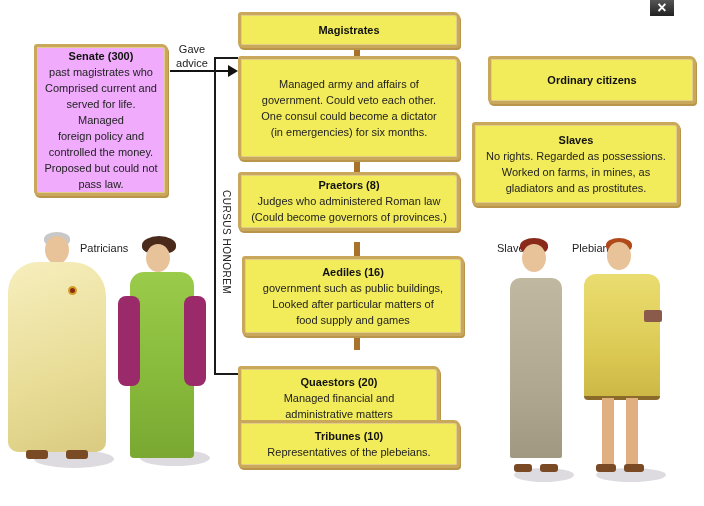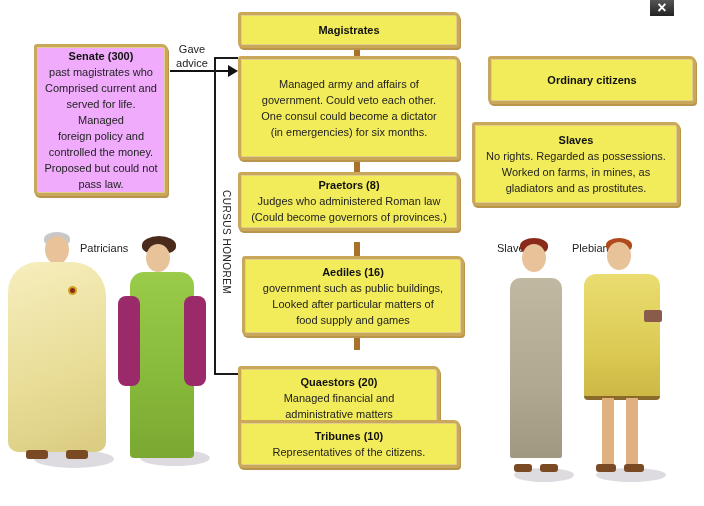--- a/index.html
+++ b/index.html
@@ -118,21 +118,21 @@
 </div>
 
 <div class="scroll yellow" style="left:238px; top:346px; width:202px; height:64px;margin-top:20px;">
   <div class="title">Quaestors (20)</div>
   <div class="body">Managed financial and</div>
   <div class="body">administrative matters</div>
 </div>
 
 <div class="scroll yellow" style="left:238px; top:420px; width:222px; height:48px;">
   <div class="title">Tribunes (10)</div>
-  <div class="body">Representatives of the citizens.</div>
+  <div class="body">Representatives of the plebeians.</div>
 </div>
 
 <div class="scroll yellow" style="left:488px; top:56px; width:208px; height:48px;">
   <div class="title">Ordinary citizens</div>
 </div>
 
 <div class="scroll yellow" style="left:472px; top:122px; width:208px; height:84px;">
   <div class="title">Slaves</div>
   <div class="body">No rights. Regarded as possessions.</div>
   <div class="body">Worked on farms, in mines, as</div>

